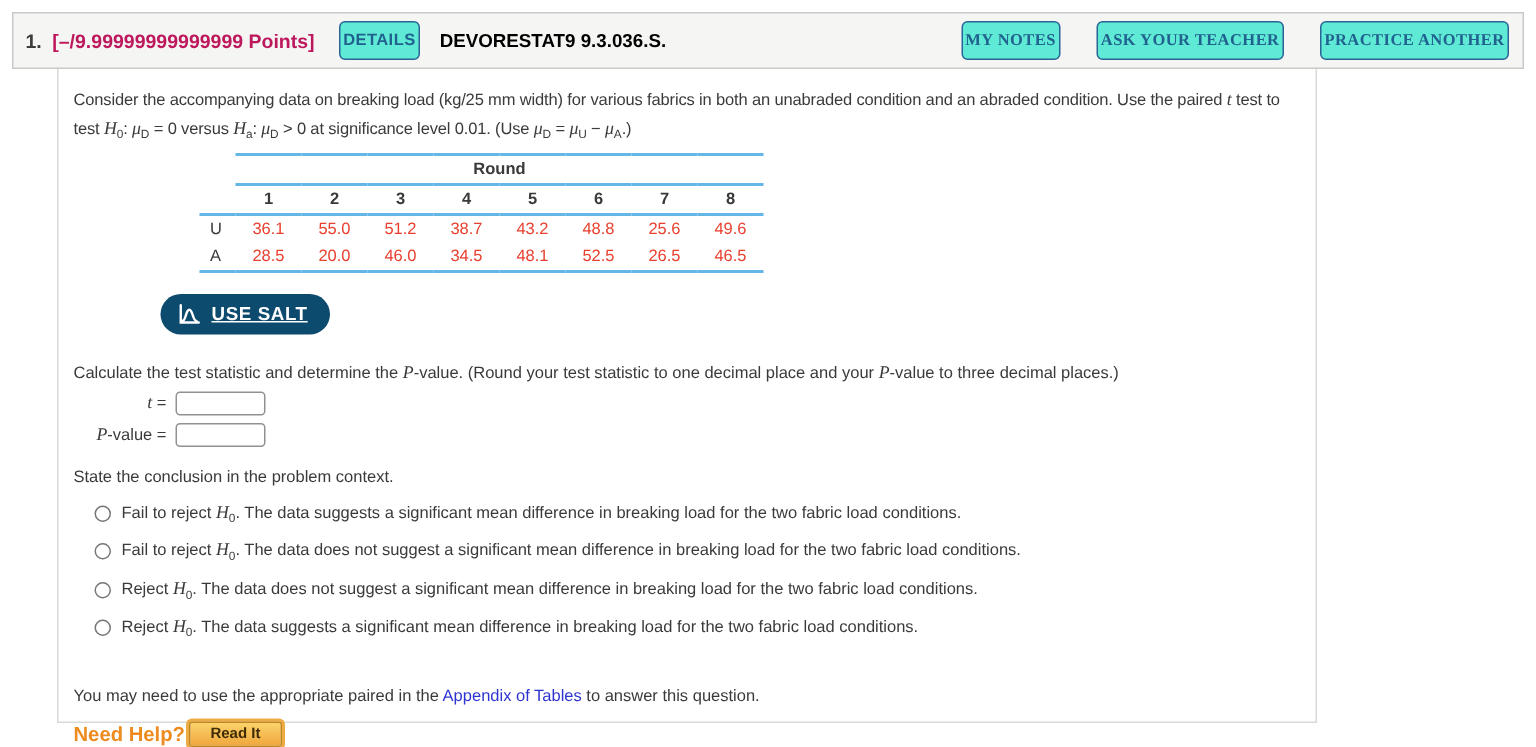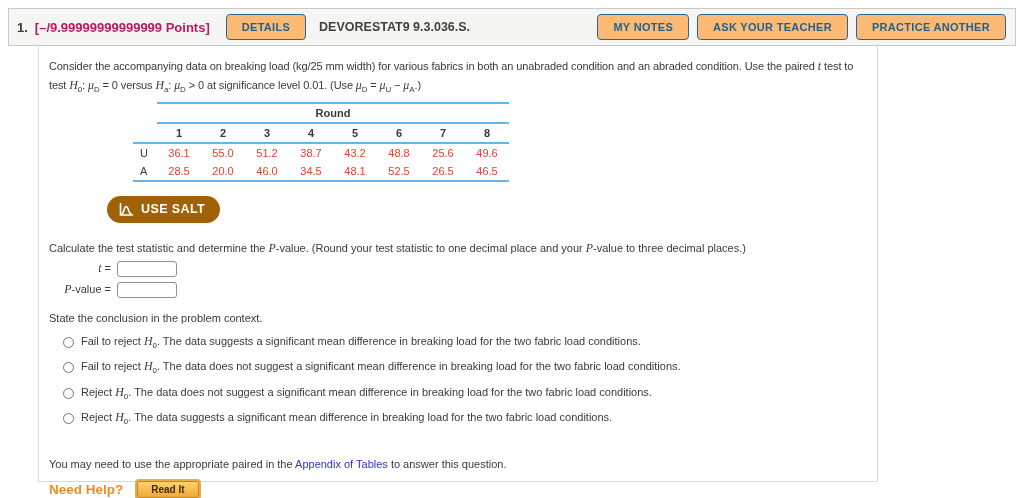--- a/index.html
+++ b/index.html
@@ -5,26 +5,26 @@
   * { box-sizing: border-box; }
   body { margin:0; background:#ffffff; font-family:"Liberation Sans", sans-serif; color:#3a3a3a; }
   .page { position:relative; width:1024px; height:498px; background:#ffffff; overflow:hidden; }
 
   
   .qheader { position:absolute; left:8px; top:8px; width:1008px; height:38px;
     background:#f5f5f3; border:1px solid #c9c9c7; display:flex; align-items:center;
     padding:0 9px 0 8px; }
   .qnum { font-weight:bold; font-size:13px; color:#3c3c3c; margin-right:7px; }
   .points { font-weight:bold; font-size:13px; color:#be185d; margin-right:16px; }
-  .hbtn { background:#fdba74; border:1px solid #2a6496; color:#21618f; font-weight:bold;
-    font-size:11px; padding:6px 15px; border-radius:4px; font-family:inherit;
+  .hbtn { background:#5eead4; border:1px solid #2a6496; color:#21618f; font-weight:bold;
+    font-size:11px; padding:6px 2px; border-radius:4px; font-family:inherit;
     letter-spacing:0.3px; cursor:pointer; white-space:nowrap; }
-  .code { font-weight:bold; font-size:12.5px; color:#404040; margin-left:13px; }
+  .code { font-weight:bold; font-size:12.5px; color:#000000; margin-left:13px; }
   .spacer { flex:1; }
-  .rightbtns { display:flex; gap:8px; }
+  .rightbtns { display:flex; gap:24px;font-family:Liberation Serif, serif; }
 
   
   .qbody { position:absolute; left:38px; top:46px; width:840px; height:436px;
     background:#fff; border:1px solid #d9d9d9; border-top:none; padding:11px 14px 0 10px; }
 
   .intro { margin:0; font-size:11px; line-height:1.64; color:#3a3a3a; letter-spacing:-0.1px; }
   .it { font-style:italic; font-family:"Liberation Serif", serif; font-size:1.08em; }
   sub { font-size:0.72em; line-height:0; }
 
   
@@ -33,42 +33,42 @@
   .fabric .rl { width:24px; text-align:left; padding-left:7px; font-weight:normal; color:#3a3a3a; }
   .fabric .fab { border-top:2px solid #63b6e5; border-bottom:2px solid #63b6e5;
     font-weight:bold; color:#3a3a3a; padding:3px 0; }
   .fabric .colh { width:44px; font-weight:bold; color:#3a3a3a; border-bottom:2px solid #63b6e5; }
   .fabric .ub { border-bottom:2px solid #63b6e5; }
   .fabric .val { color:#e8402f; }
   .fabric .bb { border-bottom:2px solid #63b6e5; }
 
   
   .salt { display:flex; align-items:center; gap:7px; margin:14px 0 0 58px;
-    background:#a16207; color:#fff; border:none; border-radius:14px;
+    background:#0c4a6e; color:#fff; border:none; border-radius:14px;
     padding:6px 15px 6px 11px; font-weight:bold; font-size:12.5px; font-family:inherit;
-    letter-spacing:0.4px; cursor:pointer; }
+    letter-spacing:0.4px; cursor:pointer;text-decoration:underline; }
   .salt svg { display:block; }
 
   
   .calcprompt { margin:18px 0 0; font-size:11px; color:#3a3a3a; }
   .answer-row { display:flex; align-items:center; margin-top:5px; }
   .alabel { width:62px; text-align:right; font-size:11px; margin-right:6px; color:#3a3a3a; }
   .ansinput { width:60px; height:16px; border:1px solid #919191; border-radius:3px;
     font-size:11px; padding:0 3px; font-family:inherit; }
 
   .conclusion-prompt { margin:14px 0 0; font-size:11px; color:#3a3a3a; }
   .option { display:flex; align-items:center; margin:10px 0 0 14px; gap:7px; cursor:pointer; }
   .radio { width:11px; height:11px; border:1px solid #767676; border-radius:50%;
     background:#fff; flex:0 0 auto; margin-top:1px; }
   .opttext { font-size:11px; color:#3a3a3a; line-height:1.3; }
 
   
   .note { margin:32px 0 0; font-size:11px; color:#3a3a3a; }
   .link { color:#2d34cf; cursor:pointer; }
-  .needhelp-row { display:flex; align-items:center; margin-top:11px; gap:11px; }
+  .needhelp-row { display:flex; align-items:center; margin-top:11px; }
   .needhelp { color:#ee8b1e; font-weight:bold; font-size:13.5px; }
   .readit { background:linear-gradient(180deg,#fbd36b,#f0a73e); border:1px solid #c0861f;
     box-shadow:0 0 0 2px #edab43; color:#3f2c04; font-weight:bold; font-size:10px;
     padding:2px 13px; border-radius:2px; font-family:inherit; cursor:pointer; margin-left:3px; }
 </style>
 </head>
 <body>
 
 <div class="page">
 

